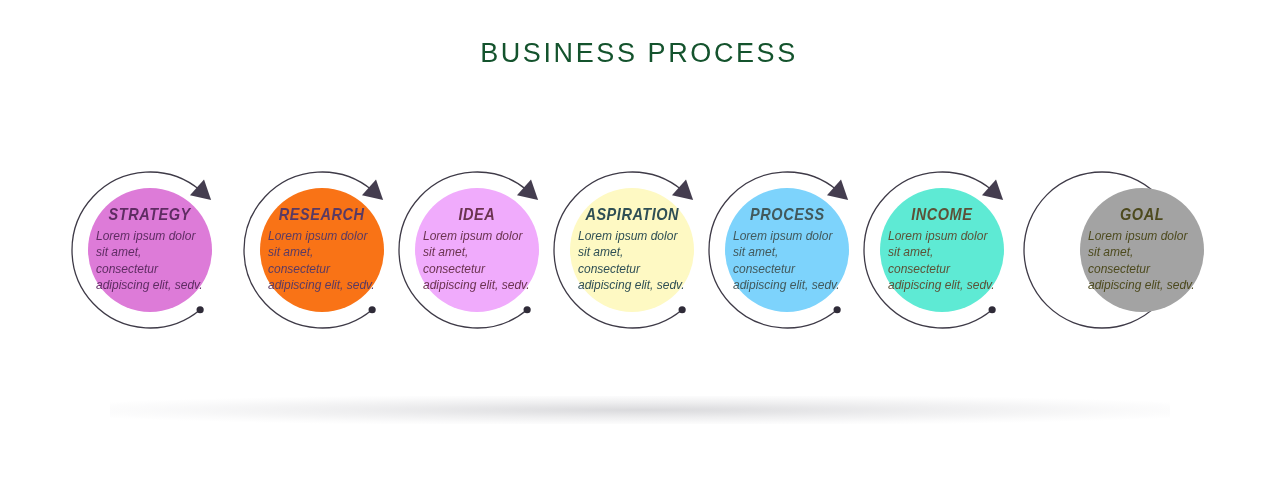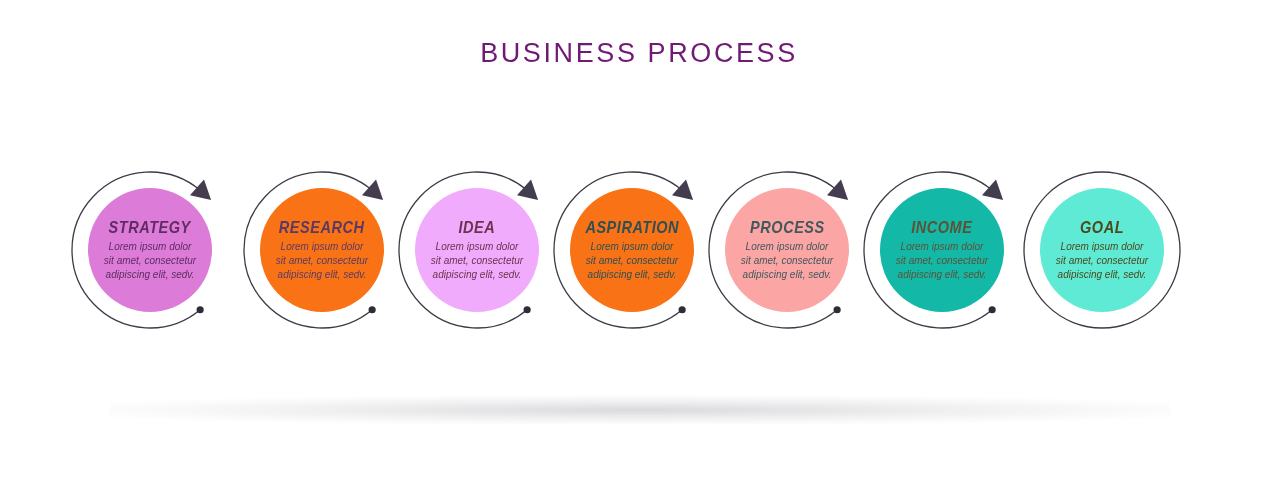--- a/index.html
+++ b/index.html
@@ -23,21 +23,21 @@
   #page-title {
     position: absolute;
     top: 38px;
     left: 0;
     width: 1278px;
     text-align: center;
     font-family: "Liberation Sans", sans-serif;
     font-size: 27px;
     font-weight: 300;
     letter-spacing: 2.6px;
-    color: #701a75;
+    color: #14532d;
     white-space: nowrap;
   }
   #ground-shadow {
     position: absolute;
     left: 110px;
     top: 396px;
     width: 1060px;
     height: 28px;
     background: radial-gradient(ellipse at 50% 50%, rgba(140,140,148,0.32) 0%, rgba(150,150,158,0.16) 38%, rgba(160,160,168,0.05) 66%, rgba(255,255,255,0) 82%);
     pointer-events: none;
@@ -68,24 +68,23 @@
     font-size: 16.5px;
     font-weight: 700;
     letter-spacing: 0.6px;
     transform: scaleX(0.88);
     white-space: nowrap;
     margin-bottom: 5px;
     line-height: 1;
   }
   .step-desc {
     font-family: "Liberation Sans", sans-serif;
-    font-size: 10px;
+    font-size: 12px;
     font-weight: 400;
     line-height: 1.38;
-    text-align: center;
     white-space: pre-line;
   }
 </style>
 </head>
 <body>
 
 <div id="stage">
 
   <div id="page-title">BUSINESS PROCESS</div>
 
@@ -139,39 +138,39 @@
         <div class="step-desc" style="color: rgb(90, 58, 99);">Lorem ipsum dolor
 sit amet, consectetur
 adipiscing elit, sedv.</div>
       </div>
       <div class="step" style="left: 415px; top: 188px; width: 124px; height: 124px; background: #f0abfc;">
         <div class="step-title" style="color: rgb(107, 51, 80);">IDEA</div>
         <div class="step-desc" style="color: rgb(107, 51, 80);">Lorem ipsum dolor
 sit amet, consectetur
 adipiscing elit, sedv.</div>
       </div>
-      <div class="step" style="left: 570px; top: 188px; width: 124px; height: 124px; background: #f97316;">
+      <div class="step" style="left: 570px; top: 188px; width: 124px; height: 124px; background: #fef9c3;">
         <div class="step-title" style="color: rgb(47, 79, 85);">ASPIRATION</div>
         <div class="step-desc" style="color: rgb(47, 79, 85);">Lorem ipsum dolor
 sit amet, consectetur
 adipiscing elit, sedv.</div>
       </div>
-      <div class="step" style="left: 725px; top: 188px; width: 124px; height: 124px; background: #fca5a5;">
+      <div class="step" style="left: 725px; top: 188px; width: 124px; height: 124px; background: #7dd3fc;">
         <div class="step-title" style="color: rgb(66, 89, 92);">PROCESS</div>
         <div class="step-desc" style="color: rgb(66, 89, 92);">Lorem ipsum dolor
 sit amet, consectetur
 adipiscing elit, sedv.</div>
       </div>
-      <div class="step" style="left: 880px; top: 188px; width: 124px; height: 124px; background: #14b8a6;">
+      <div class="step" style="left: 880px; top: 188px; width: 124px; height: 124px; background: #5eead4;">
         <div class="step-title" style="color: rgb(92, 82, 56);">INCOME</div>
         <div class="step-desc" style="color: rgb(92, 82, 56);">Lorem ipsum dolor
 sit amet, consectetur
 adipiscing elit, sedv.</div>
       </div>
-      <div class="step" style="left: 1040px; top: 188px; width: 124px; height: 124px; background: #5eead4;">
+      <div class="step" style="left: 1080px; top: 188px; width: 124px; height: 124px; background: #a3a3a3;">
         <div class="step-title" style="color: rgb(77, 74, 30);">GOAL</div>
         <div class="step-desc" style="color: rgb(77, 74, 30);">Lorem ipsum dolor
 sit amet, consectetur
 adipiscing elit, sedv.</div>
       </div>
     </div>
 
 </div>
 
 </body></html>

